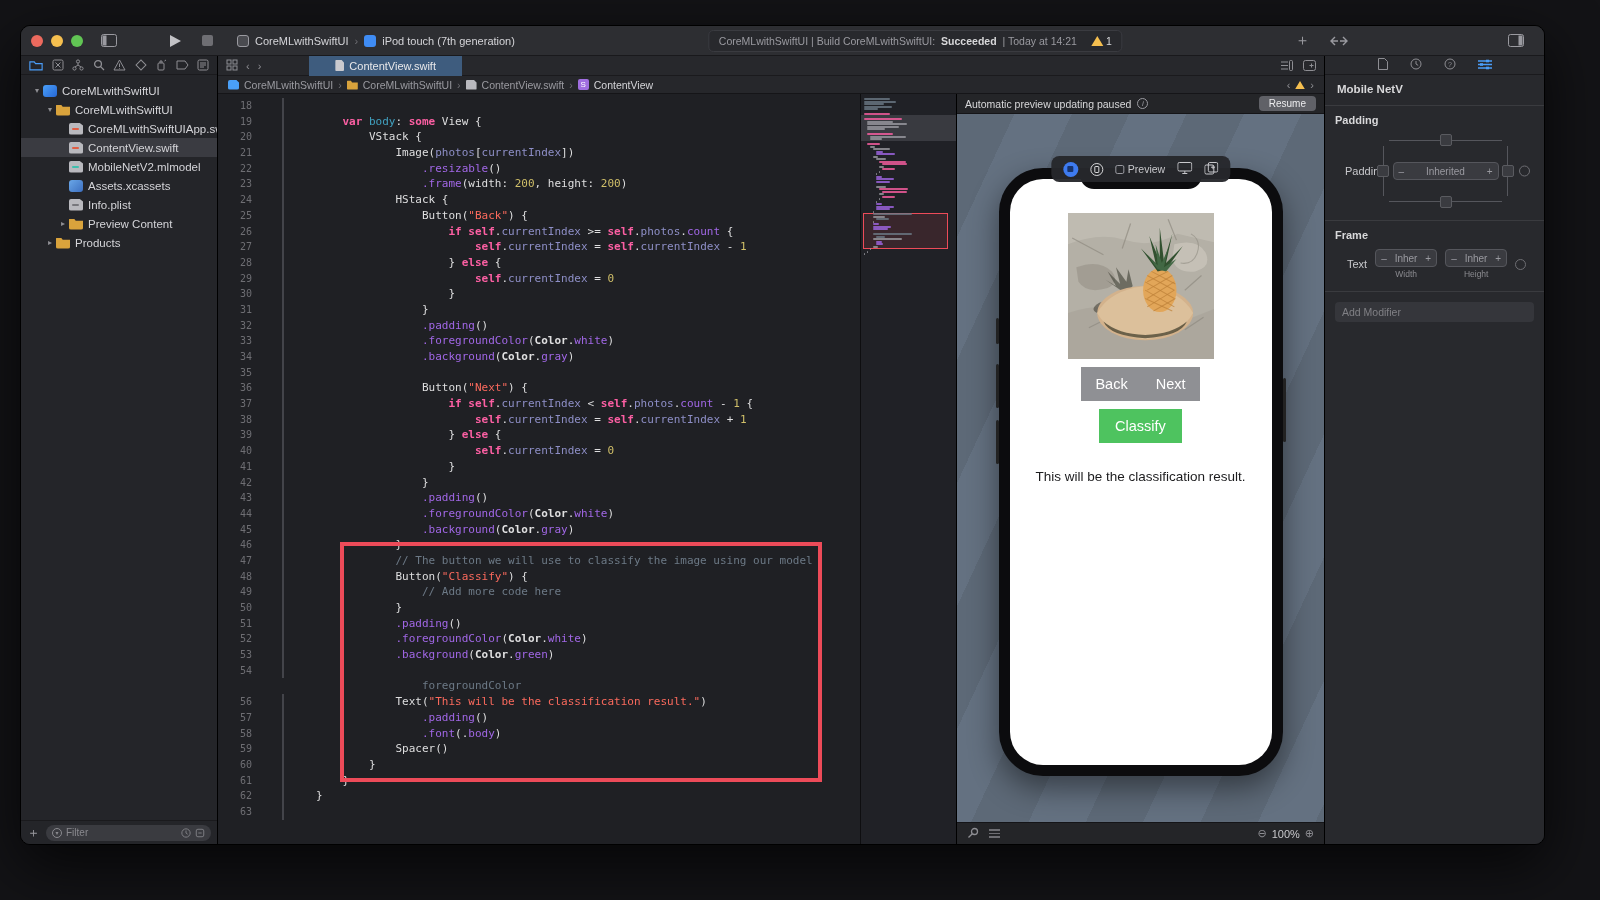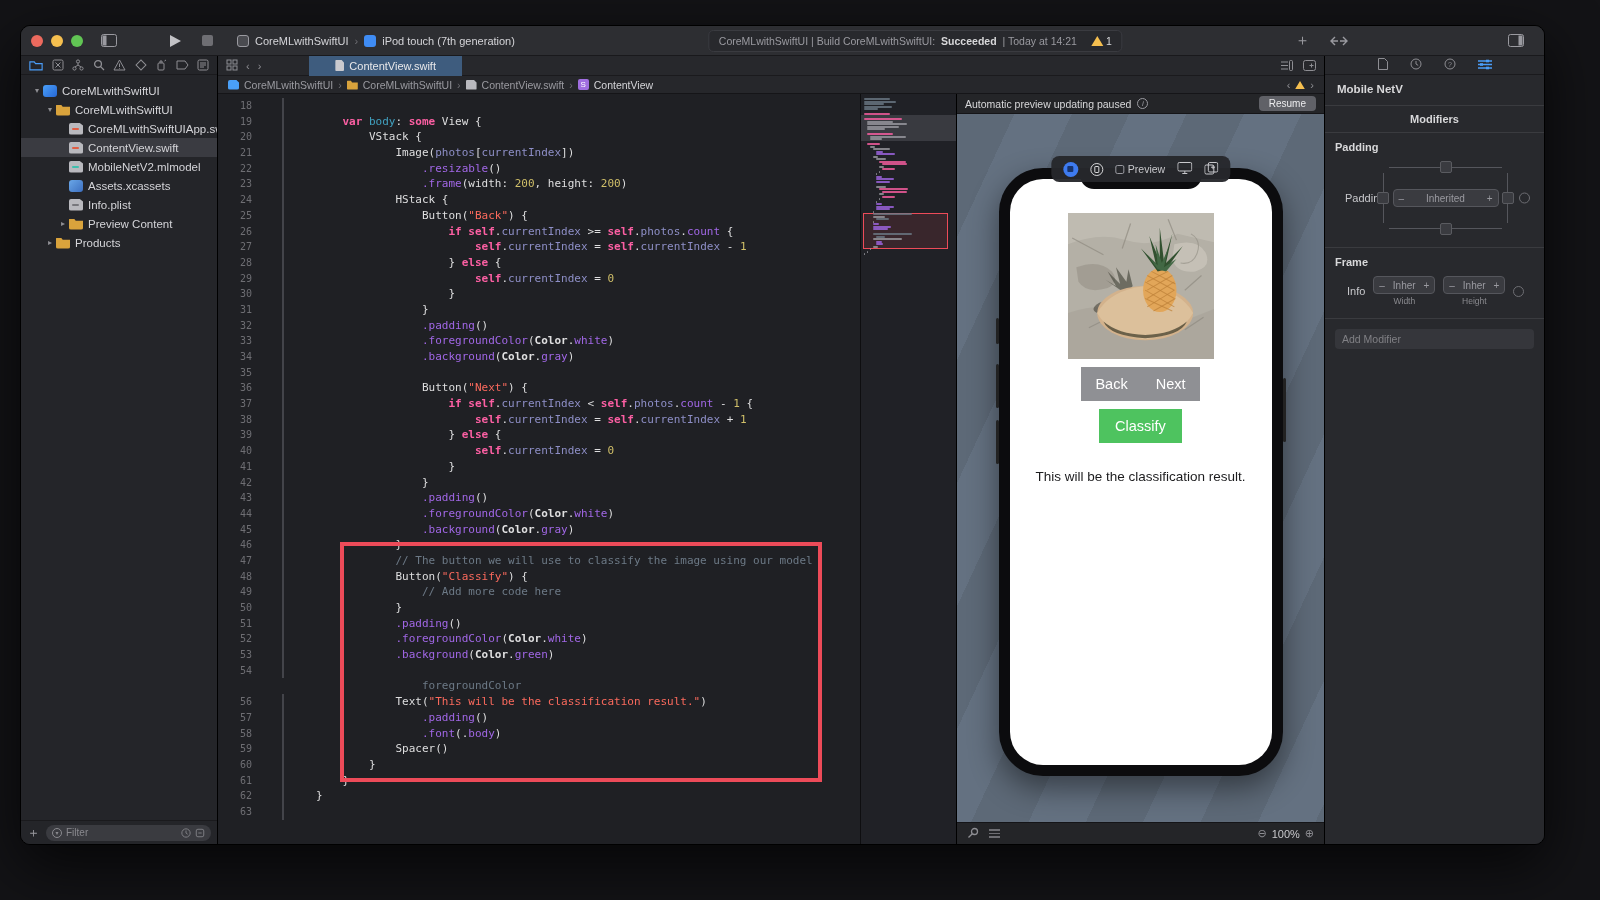--- a/index.html
+++ b/index.html
@@ -694,21 +694,20 @@
               <text x="6" y="8.5" font-size="7" fill="#8e8e93" text-anchor="middle" font-family="Liberation Sans">?</text>
             </svg></span>
         <span><svg width="14" height="11" viewBox="0 0 14 11">
               <path d="M0 2 h14 M0 5.5 h14 M0 9 h14" stroke="#4a9df8" stroke-width="1.6"></path>
               <rect x="8" y="0.7" width="3" height="2.6" fill="#4a9df8"></rect>
               <rect x="2" y="4.2" width="3" height="2.6" fill="#4a9df8"></rect>
               <rect x="8" y="7.7" width="3" height="2.6" fill="#4a9df8"></rect>
             </svg></span>
       </div>
       <div class="insp-title">Mobile NetV</div>
-      <div class="insp-sec-head">Modifiers</div>
 
       <div class="insp-group">
         <h4>Padding</h4>
         <div class="pad-diagram" style="margin-left:48px;margin-right:26px">
           <span class="pad-label">Padding</span>
           <div class="pad-line" style="left:6px;right:6px;top:6px;height:1px"></div>
           <div class="pad-line" style="left:6px;right:6px;bottom:6px;height:1px"></div>
           <div class="pad-line" style="left:0;top:12px;bottom:12px;width:1px"></div>
           <div class="pad-line" style="right:0;top:12px;bottom:12px;width:1px"></div>
           <div class="pad-sq" style="left:50%;top:0;transform:translateX(-50%)"></div>
@@ -720,21 +719,21 @@
             <span>Inherited</span>
             <span>+</span>
           </div>
           <div class="opt-circle pad-circle"></div>
         </div>
       </div>
 
       <div class="insp-group">
         <h4>Frame</h4>
         <div class="frame-row">
-          <span>Info</span>
+          <span>Text</span>
           <div class="frame-col">
             <div class="stepper">
               <span>–</span>
               <span>Inher</span>
               <span>+</span>
             </div>
             <span class="sub-label">Width</span>
           </div>
           <div class="frame-col">
             <div class="stepper">

